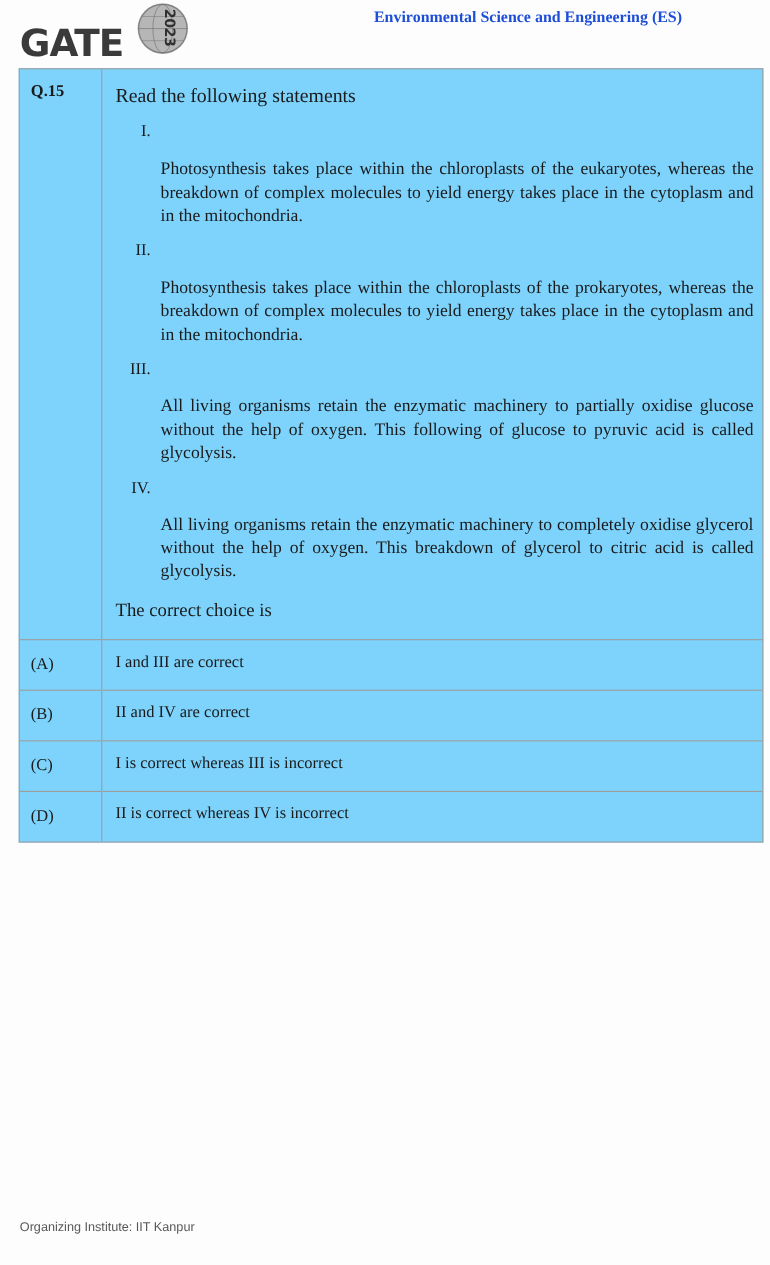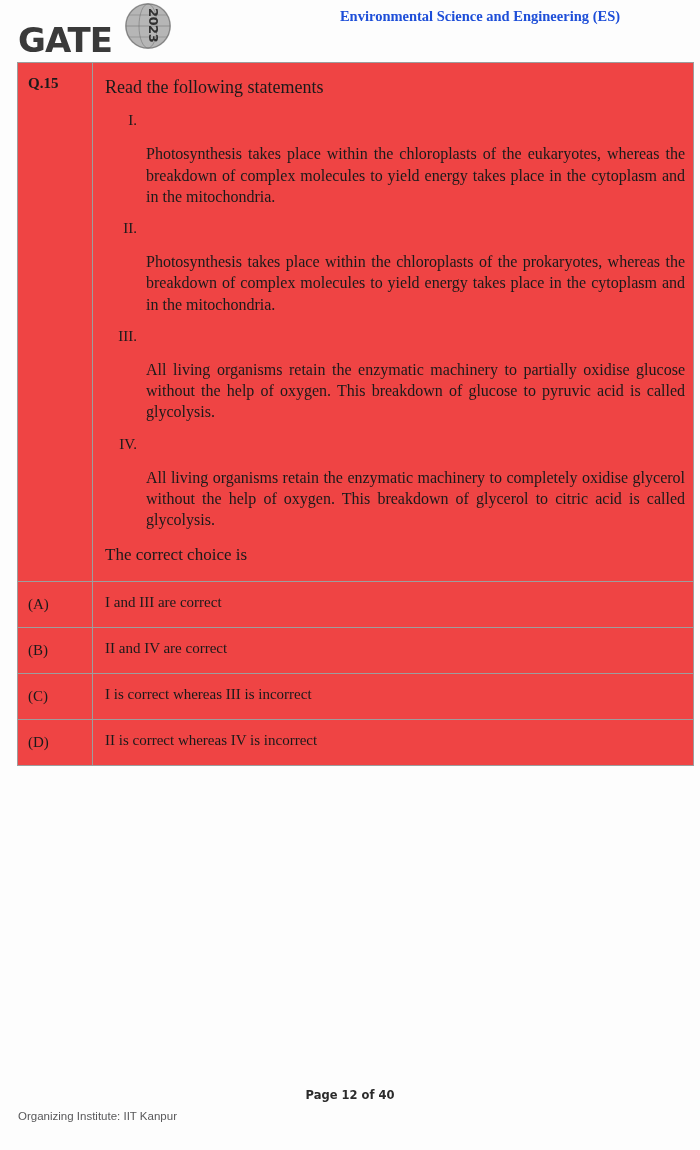--- a/index.html
+++ b/index.html
@@ -85,21 +85,21 @@
   }
 
   
   .q-table {
     position: absolute;
     left: 17px;
     top: 62px;
     width: 675px;
     border: 1px solid #9d9d9d;
     border-collapse: collapse;
-    background: #ef4444;
+    background: #7dd3fc;
   }
   .q-table table {
     border-collapse: collapse;
     width: 100%;
     table-layout: fixed;
   }
   .q-table td {
     border: 0;
     vertical-align: top;
   }
@@ -230,21 +230,21 @@
             <div class="stmt">
               <span class="num">I.</span>
               <span class="body">Photosynthesis takes place within the chloroplasts of the eukaryotes, whereas the breakdown of complex molecules to yield energy takes place in the cytoplasm and in the mitochondria.</span>
             </div>
             <div class="stmt">
               <span class="num">II.</span>
               <span class="body">Photosynthesis takes place within the chloroplasts of the prokaryotes, whereas the breakdown of complex molecules to yield energy takes place in the cytoplasm and in the mitochondria.</span>
             </div>
             <div class="stmt">
               <span class="num">III.</span>
-              <span class="body">All living organisms retain the enzymatic machinery to partially oxidise glucose without the help of oxygen. This breakdown of glucose to pyruvic acid is called glycolysis.</span>
+              <span class="body">All living organisms retain the enzymatic machinery to partially oxidise glucose without the help of oxygen. This following of glucose to pyruvic acid is called glycolysis.</span>
             </div>
             <div class="stmt">
               <span class="num">IV.</span>
               <span class="body">All living organisms retain the enzymatic machinery to completely oxidise glycerol without the help of oxygen. This breakdown of glycerol to citric acid is called glycolysis.</span>
             </div>
           </div>
 
           <p class="closing">The correct choice is</p>
         </td>
       </tr>
@@ -274,15 +274,14 @@
         <td class="col-label">(D)</td>
         <td class="col-body">
           <span class="opt-text">II is correct whereas IV is incorrect</span>
         </td>
       </tr>
     </tbody>
   </table>
 </div>
 
 <div class="page-footer">
-  <div class="page-number">Page 12 of 40</div>
   <div class="org-institute">Organizing Institute: IIT Kanpur</div>
 </div>
 
 </body></html>

